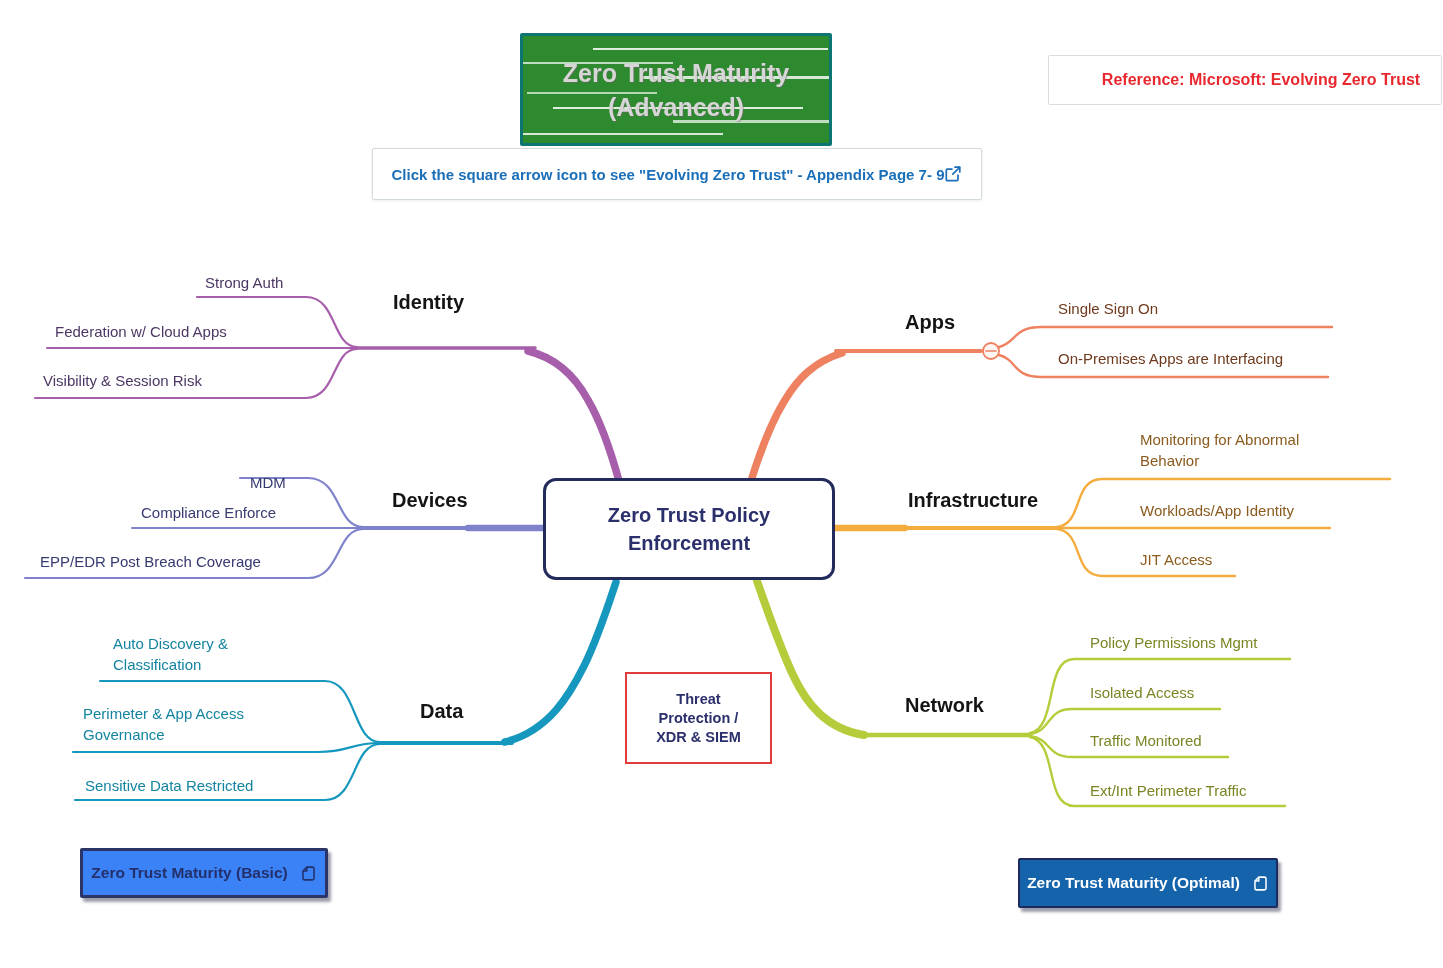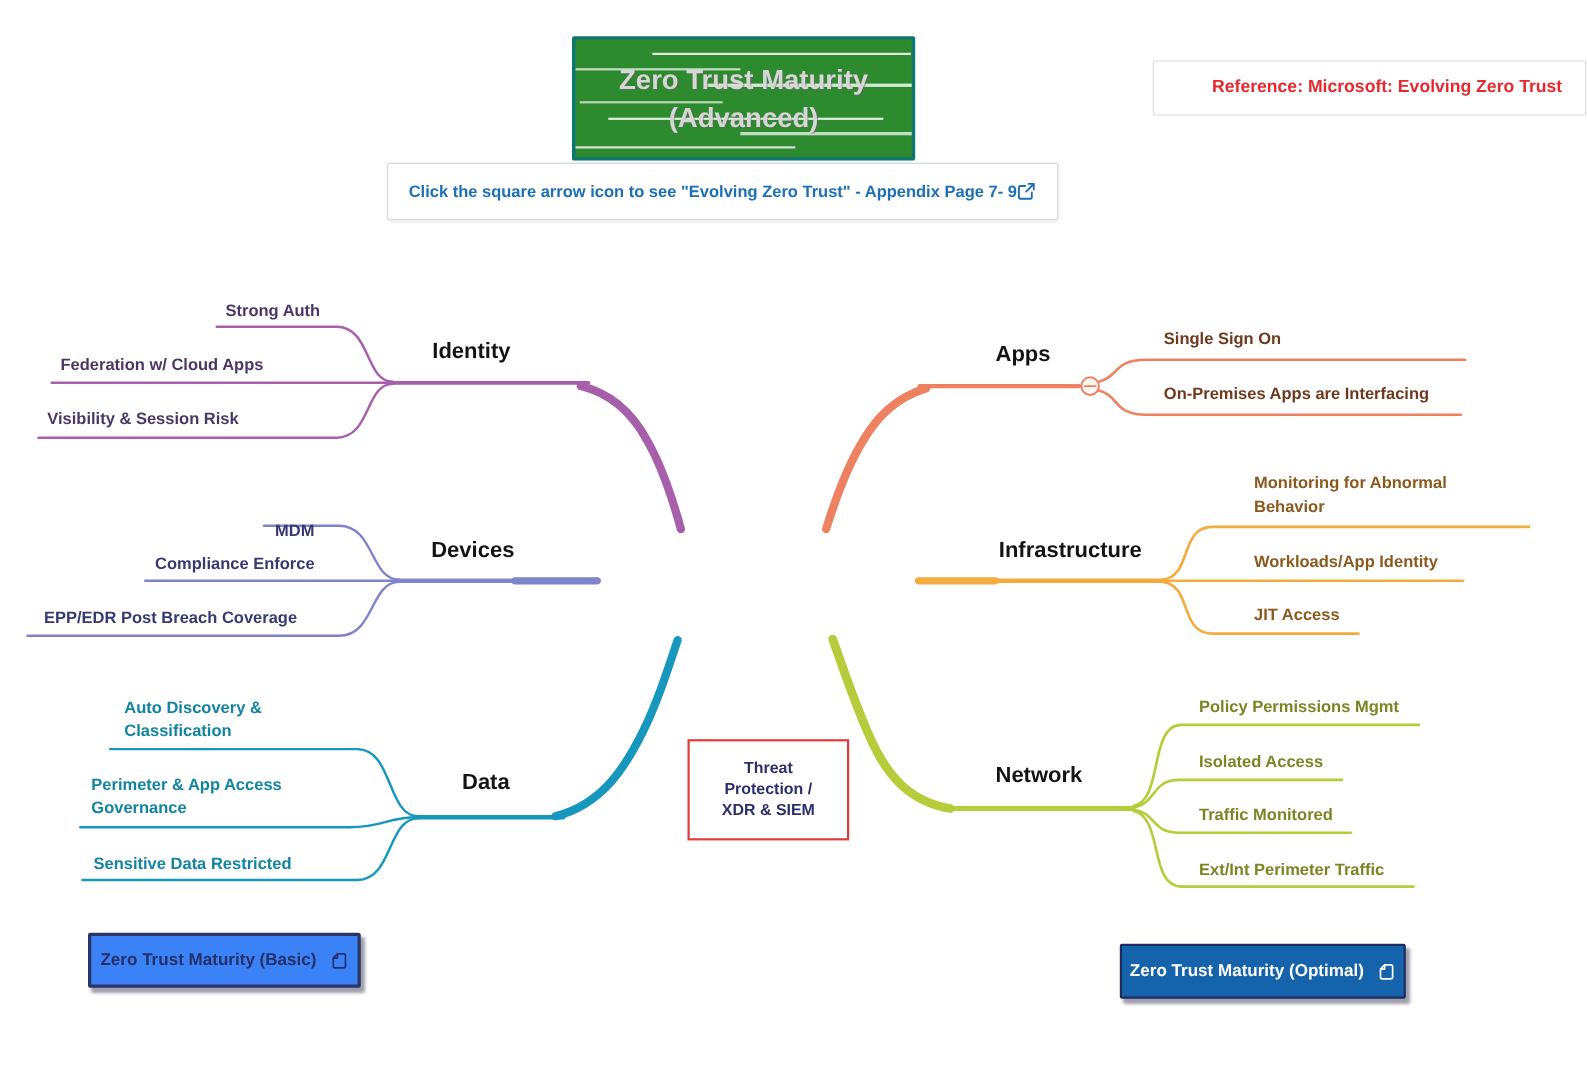--- a/index.html
+++ b/index.html
@@ -1,21 +1,21 @@
 <!DOCTYPE html>
 <html><head>
 <meta charset="utf-8">
 <style>
   html,body{margin:0;padding:0;background:#ffffff;}
   .canvas{
     position:relative;width:1443px;height:968px;background:#ffffff;overflow:hidden;
     font-family:"Liberation Sans", sans-serif;
   }
   svg.lines{position:absolute;left:0;top:0;z-index:1;}
-  .abs{position:absolute;font-weight:bold;}
+  .abs{position:absolute;}
 
   
   .title-box{
     left:520px;top:33px;width:306px;height:107px;z-index:3;
     background:
       linear-gradient(rgba(255,255,255,.85),rgba(255,255,255,.85)) no-repeat 70px 12px / 235px 2px,
       linear-gradient(rgba(255,255,255,.7),rgba(255,255,255,.7)) no-repeat 0 26px / 150px 2px,
       linear-gradient(rgba(255,255,255,.8),rgba(255,255,255,.8)) no-repeat 120px 40px / 186px 3px,
       linear-gradient(rgba(255,255,255,.65),rgba(255,255,255,.65)) no-repeat 4px 56px / 130px 2px,
       linear-gradient(rgba(255,255,255,.85),rgba(255,255,255,.85)) no-repeat 30px 71px / 250px 2px,
@@ -27,21 +27,21 @@
     color:#d6d6d6;font-weight:bold;font-size:25px;line-height:34px;
     text-shadow:1px 1px 0 rgba(120,90,110,.45);
   }
   .reference-box{
     left:1048px;top:55px;width:360px;height:48px;z-index:3;
     background:#fff;border:1px solid #dcdcdc;border-radius:2px;
     display:flex;align-items:center;justify-content:center;
     color:#e8282e;font-weight:bold;font-size:16px;padding-left:32px;
   }
   .note-box{
-    left:352px;top:148px;width:608px;height:50px;z-index:3;
+    left:372px;top:148px;width:608px;height:50px;z-index:3;
     background:#fff;border:1px solid #d3dade;border-radius:2px;
     box-shadow:0 1px 3px rgba(0,0,0,.08);
     display:flex;align-items:center;justify-content:center;gap:0;
     color:#1a6fb8;font-weight:bold;font-size:15px;
   }
   .note-box svg{flex:0 0 auto;}
 
   
   .center-node{
     left:543px;top:478px;width:292px;height:102px;z-index:4;
@@ -157,28 +157,31 @@
 
   <div class="abs note-box">
     <span>Click the square arrow icon to see  "Evolving Zero Trust" - Appendix Page 7- 9</span>
     <svg width="18" height="18" viewBox="0 0 18 18" fill="none" stroke="#1a6fb8" stroke-width="1.7" stroke-linecap="round" stroke-linejoin="round">
       <path d="M14 10 v4.5 a1.2 1.2 0 0 1 -1.2 1.2 H3.5 a1.2 1.2 0 0 1 -1.2 -1.2 V5.3 a1.2 1.2 0 0 1 1.2 -1.2 H8"></path>
       <path d="M11 2.2 h4.8 v4.8"></path>
       <path d="M15.5 2.5 L8.8 9.2"></path>
     </svg>
   </div>
 
+  <div class="abs center-node">
+    <div class="inner">Zero Trust Policy Enforcement</div>
+  </div>
 
   <div class="abs threat-box">
     <span>Threat</span>
     <span>Protection /</span>
     <span>XDR &amp; SIEM</span>
   </div>
 
-  <div class="abs topic" style="left:393px;top:308px;">Identity</div>
+  <div class="abs topic" style="left:393px;top:291px;">Identity</div>
   <div class="abs sub c-identity" style="left:205px;top:272px;">Strong Auth</div>
   <div class="abs sub c-identity" style="left:55px;top:321px;">Federation w/ Cloud Apps</div>
   <div class="abs sub c-identity" style="left:43px;top:370px;">Visibility &amp; Session Risk</div>
 
   <div class="abs topic" style="left:392px;top:489px;">Devices</div>
   <div class="abs sub c-devices" style="left:250px;top:472px;">MDM</div>
   <div class="abs sub c-devices" style="left:141px;top:502px;">Compliance Enforce</div>
   <div class="abs sub c-devices" style="left:40px;top:551px;">EPP/EDR Post Breach Coverage</div>
 
   <div class="abs topic" style="left:420px;top:700px;">Data</div>

